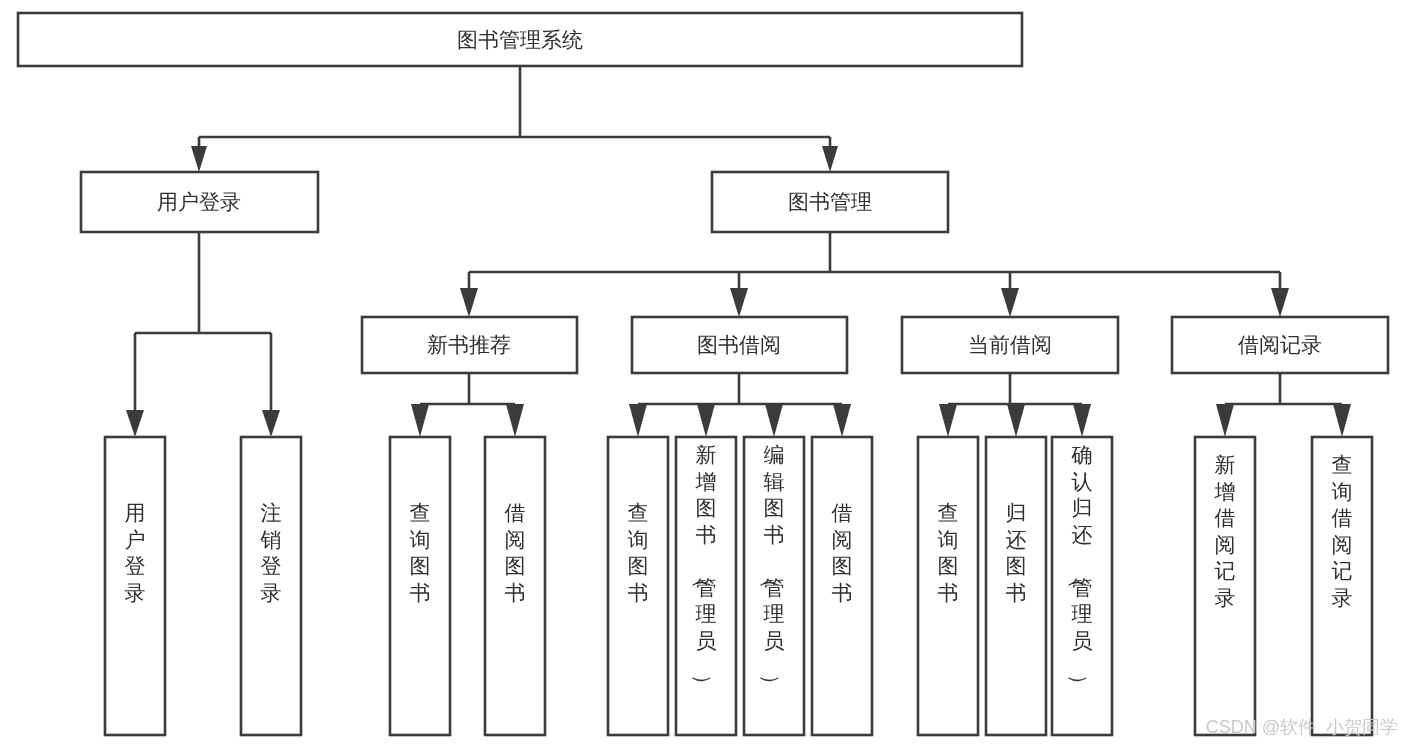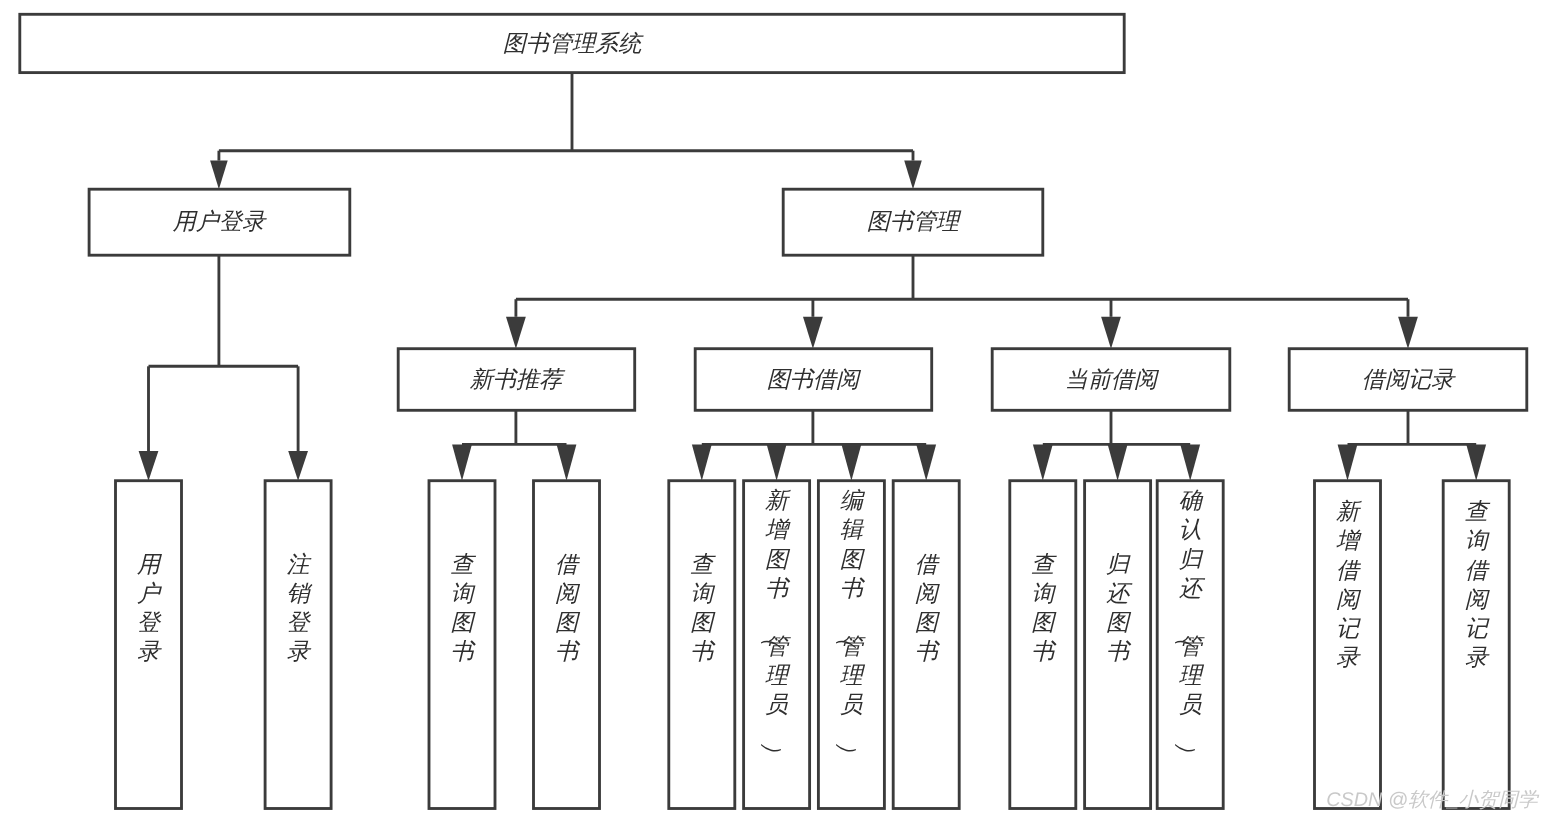--- a/index.html
+++ b/index.html
@@ -10,21 +10,20 @@
   }
   body {
     font-family: "Liberation Sans", "DejaVu Sans", sans-serif;
   }
   #diagram-root {
     position: relative;
     width: 1405px;
     height: 747px;
     background: #ffffff;
     overflow: hidden;
-    font-style: italic;
   }
   svg.diagram-canvas {
     position: absolute;
     top: 0;
     left: 0;
     width: 1405px;
     height: 747px;
     display: block;
   }
   .node-box {

